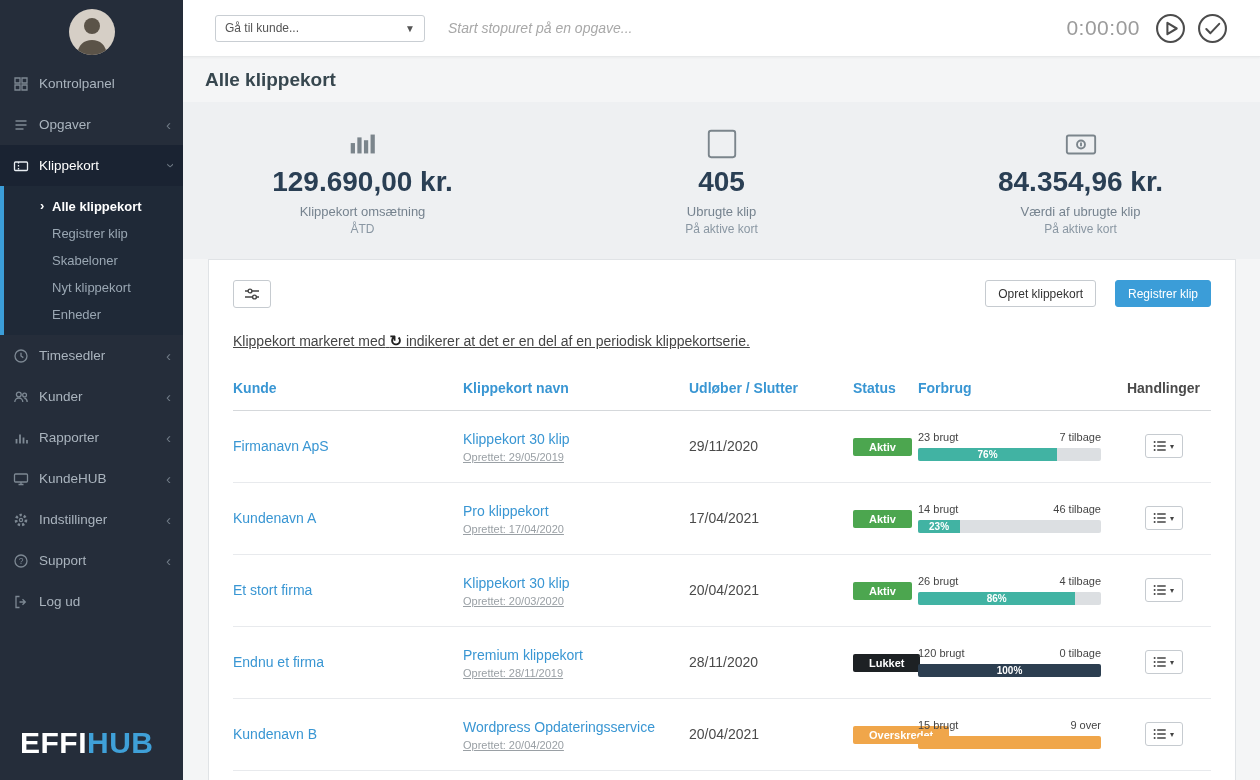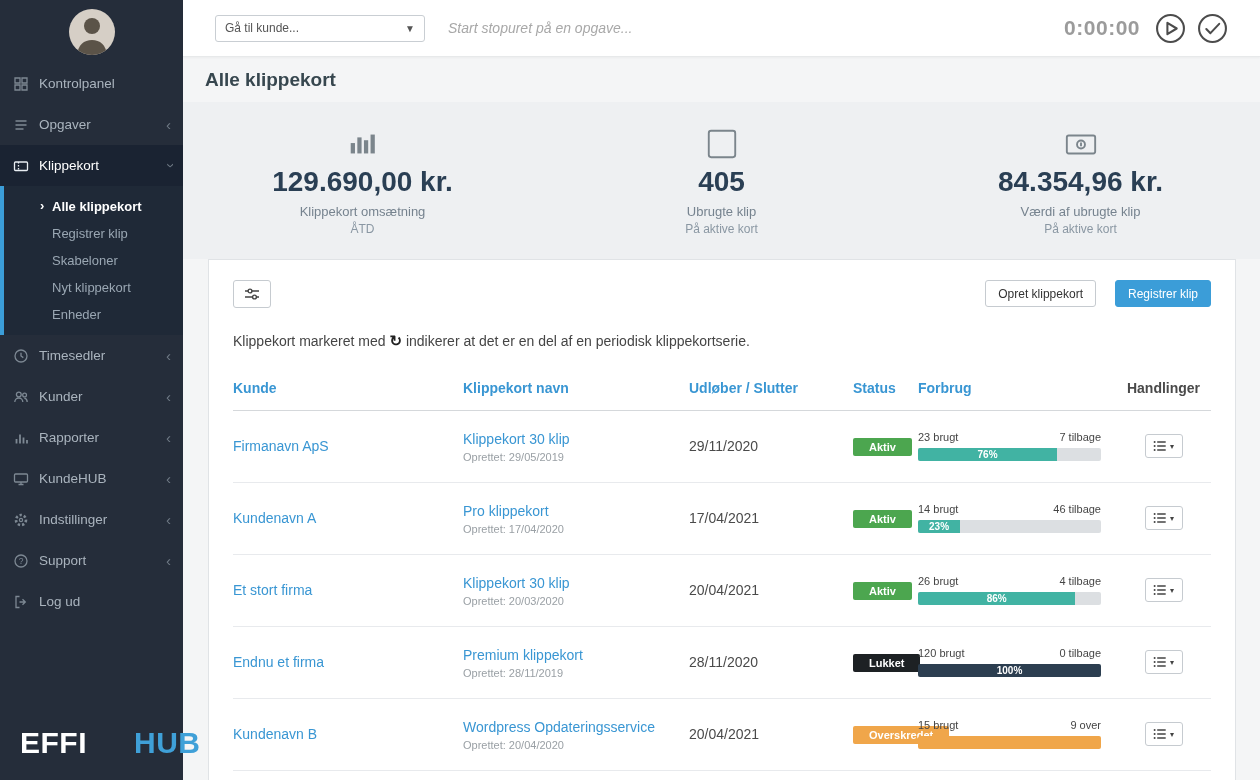--- a/index.html
+++ b/index.html
@@ -17,62 +17,62 @@
   .nav-item.active { background:var(--sidebar_active,#1a2332); color:#fff; }
   .nav-item.active .ico { color:#e8edf2; }
   .chev { margin-left:auto; font-size:15px; color:#6f7a85; line-height:1; }
   .chev.down { transform:rotate(-90deg); }
   .submenu { background:#1f2937; border-left:4px solid var(--accent,#3b9dd8); padding:7px 0; }
   .sub-item { position:relative; display:block; padding:6px 8px 6px 48px; font-size:13px; color:#9aa7b3; cursor:pointer; }
   .sub-item.active { color:#ffffff; font-weight:bold; }
   .sub-item.active::before { content:"›"; position:absolute; left:36px; top:5px; font-size:13px; }
   .logo { margin-top:auto; padding:16px 20px 20px; font-size:30px; font-weight:700; letter-spacing:.5px; white-space:nowrap; }
   .logo .p1 { color:#ffffff; }
-  .logo .p2 { color:var(--logo_blue,#3fa0d8);margin-left:47px; }
+  .logo .p2 { color:var(--logo_blue,#3fa0d8); }
 
   
   .main { flex:1 1 auto; display:flex; flex-direction:column; min-width:0; }
   .topbar { height:57px; background:#fff; border-bottom:1px solid #e7e9ea; box-shadow:0 1px 2px rgba(0,0,0,.04); display:flex; align-items:center; padding:0 32px; flex-shrink:0; }
   .select { width:210px; height:27px; border:1px solid #c9ced3; border-radius:3px; background:#fff; display:flex; align-items:center; justify-content:space-between; padding:0 9px; font-size:12px; color:#555; cursor:pointer; }
   .select .caret { font-size:10px; color:#555; }
   .stopwatch-input { border:none; outline:none; margin-left:23px; width:300px; font-size:14px; font-family:inherit; color:#555; background:transparent; }
   .stopwatch-input::placeholder { font-style:italic; color:#a8a8a8; }
   .topbar-right { margin-left:auto; display:flex; align-items:center; gap:11px; }
-  .timer { font-size:21px; color:#9b9b9b; letter-spacing:.5px; font-weight:700; margin-right:4px; }
+  .timer { font-size:21px; color:#9b9b9b; letter-spacing:.5px; font-weight:400; margin-right:4px; }
   .round-btn { width:31px; height:31px; background:none; border:none; color:#4c4c4c; cursor:pointer; padding:0; display:flex; align-items:center; justify-content:center; }
 
   
   .content { flex:1 1 auto; overflow:hidden; }
   .page-title { font-size:19px; font-weight:600; color:#37474f; margin:12px 0 11px 22px; }
   .stats { display:flex; background:#eef0f2; padding:25px 0 23px; }
   .stat { flex:1 1 0; text-align:center; }
   .stat .s-icon { height:34px; color:#7b858c; margin-bottom:4px; }
   .stat .value { font-size:28px; font-weight:bold; color:#2a3f54; line-height:1.2; }
   .stat .label { font-size:13px; color:#76838f; margin-top:5px; }
   .stat .sub { font-size:12px; color:#8a97a3; margin-top:3px; }
 
   .card { margin:0 24px 0 25px; background:#fff; border:1px solid #e0e3e6; padding:20px 24px 0; }
   .toolbar { display:flex; align-items:center; }
   .filter-btn { width:38px; height:28px; border:1px solid #c6cbd0; border-radius:3px; background:#fff; display:flex; align-items:center; justify-content:center; cursor:pointer; color:#444; }
   .toolbar-right { margin-left:auto; display:flex; gap:19px; }
   .btn { height:27px; padding:0 12px; border-radius:3px; font-size:12px; font-family:inherit; cursor:pointer; }
   .btn-outline { border:1px solid #c6cbd0; background:#fff; color:#333; }
   .btn-primary { border:1px solid var(--accent,#3b9dd8); background:var(--accent,#3b9dd8); color:#fff; }
-  .note { margin-top:24px; font-size:14px; color:#454545; }
+  .note { margin-top:24px; font-size:14px; color:#454545;text-decoration:underline; }
   .note .ref { font-weight:bold; color:#222; font-size:15px; }
 
   .table { margin-top:30px; }
   .thead, .trow { display:grid; grid-template-columns:230px 226px 164px 65px 198px 1fr; align-items:center; }
   .thead { font-size:14px; font-weight:bold; padding-bottom:14px; border-bottom:1px solid #d5d8db; align-items:end; }
   .th { color:var(--link,#3996d3); cursor:pointer; }
   .th-actions { color:#4a4a4a; cursor:default; text-align:center; }
   .trow { min-height:72px; border-bottom:1px solid #e8eaed; }
   .trow.partial { align-items:start; padding-top:10px; border-bottom:none; }
   a.cell-link { color:var(--link,#3996d3); font-size:14px; text-decoration:none; cursor:pointer; }
-  .created { font-size:11px; color:#9aa0a5; margin-top:3px; }
+  .created { font-size:11px; color:#9aa0a5; margin-top:3px;text-decoration:underline; }
   .date { font-size:14px; color:#4a4a4a; }
   .badge { display:inline-block; font-size:11px; font-weight:bold; color:#fff; padding:3px 16px; border-radius:2px; white-space:nowrap; }
   .badge:empty { display:none; }
   .badge[data-status="active"]   { background:var(--green,#4ca64f); }
   .badge[data-status="closed"]   { background:var(--badge_dark,#1d2124); }
   .badge[data-status="exceeded"] { background:var(--orange,#f0a64a); }
   .usage { width:183px; }
   .usage-meta { display:flex; justify-content:space-between; font-size:11px; color:#454545; margin-bottom:5px; }
   .progress { width:183px; height:13px; background:#dcdfe2; border-radius:2px; overflow:hidden; }
   .fill { height:100%; display:flex; align-items:center; justify-content:center; font-size:10px; font-weight:bold; color:#fff; }

